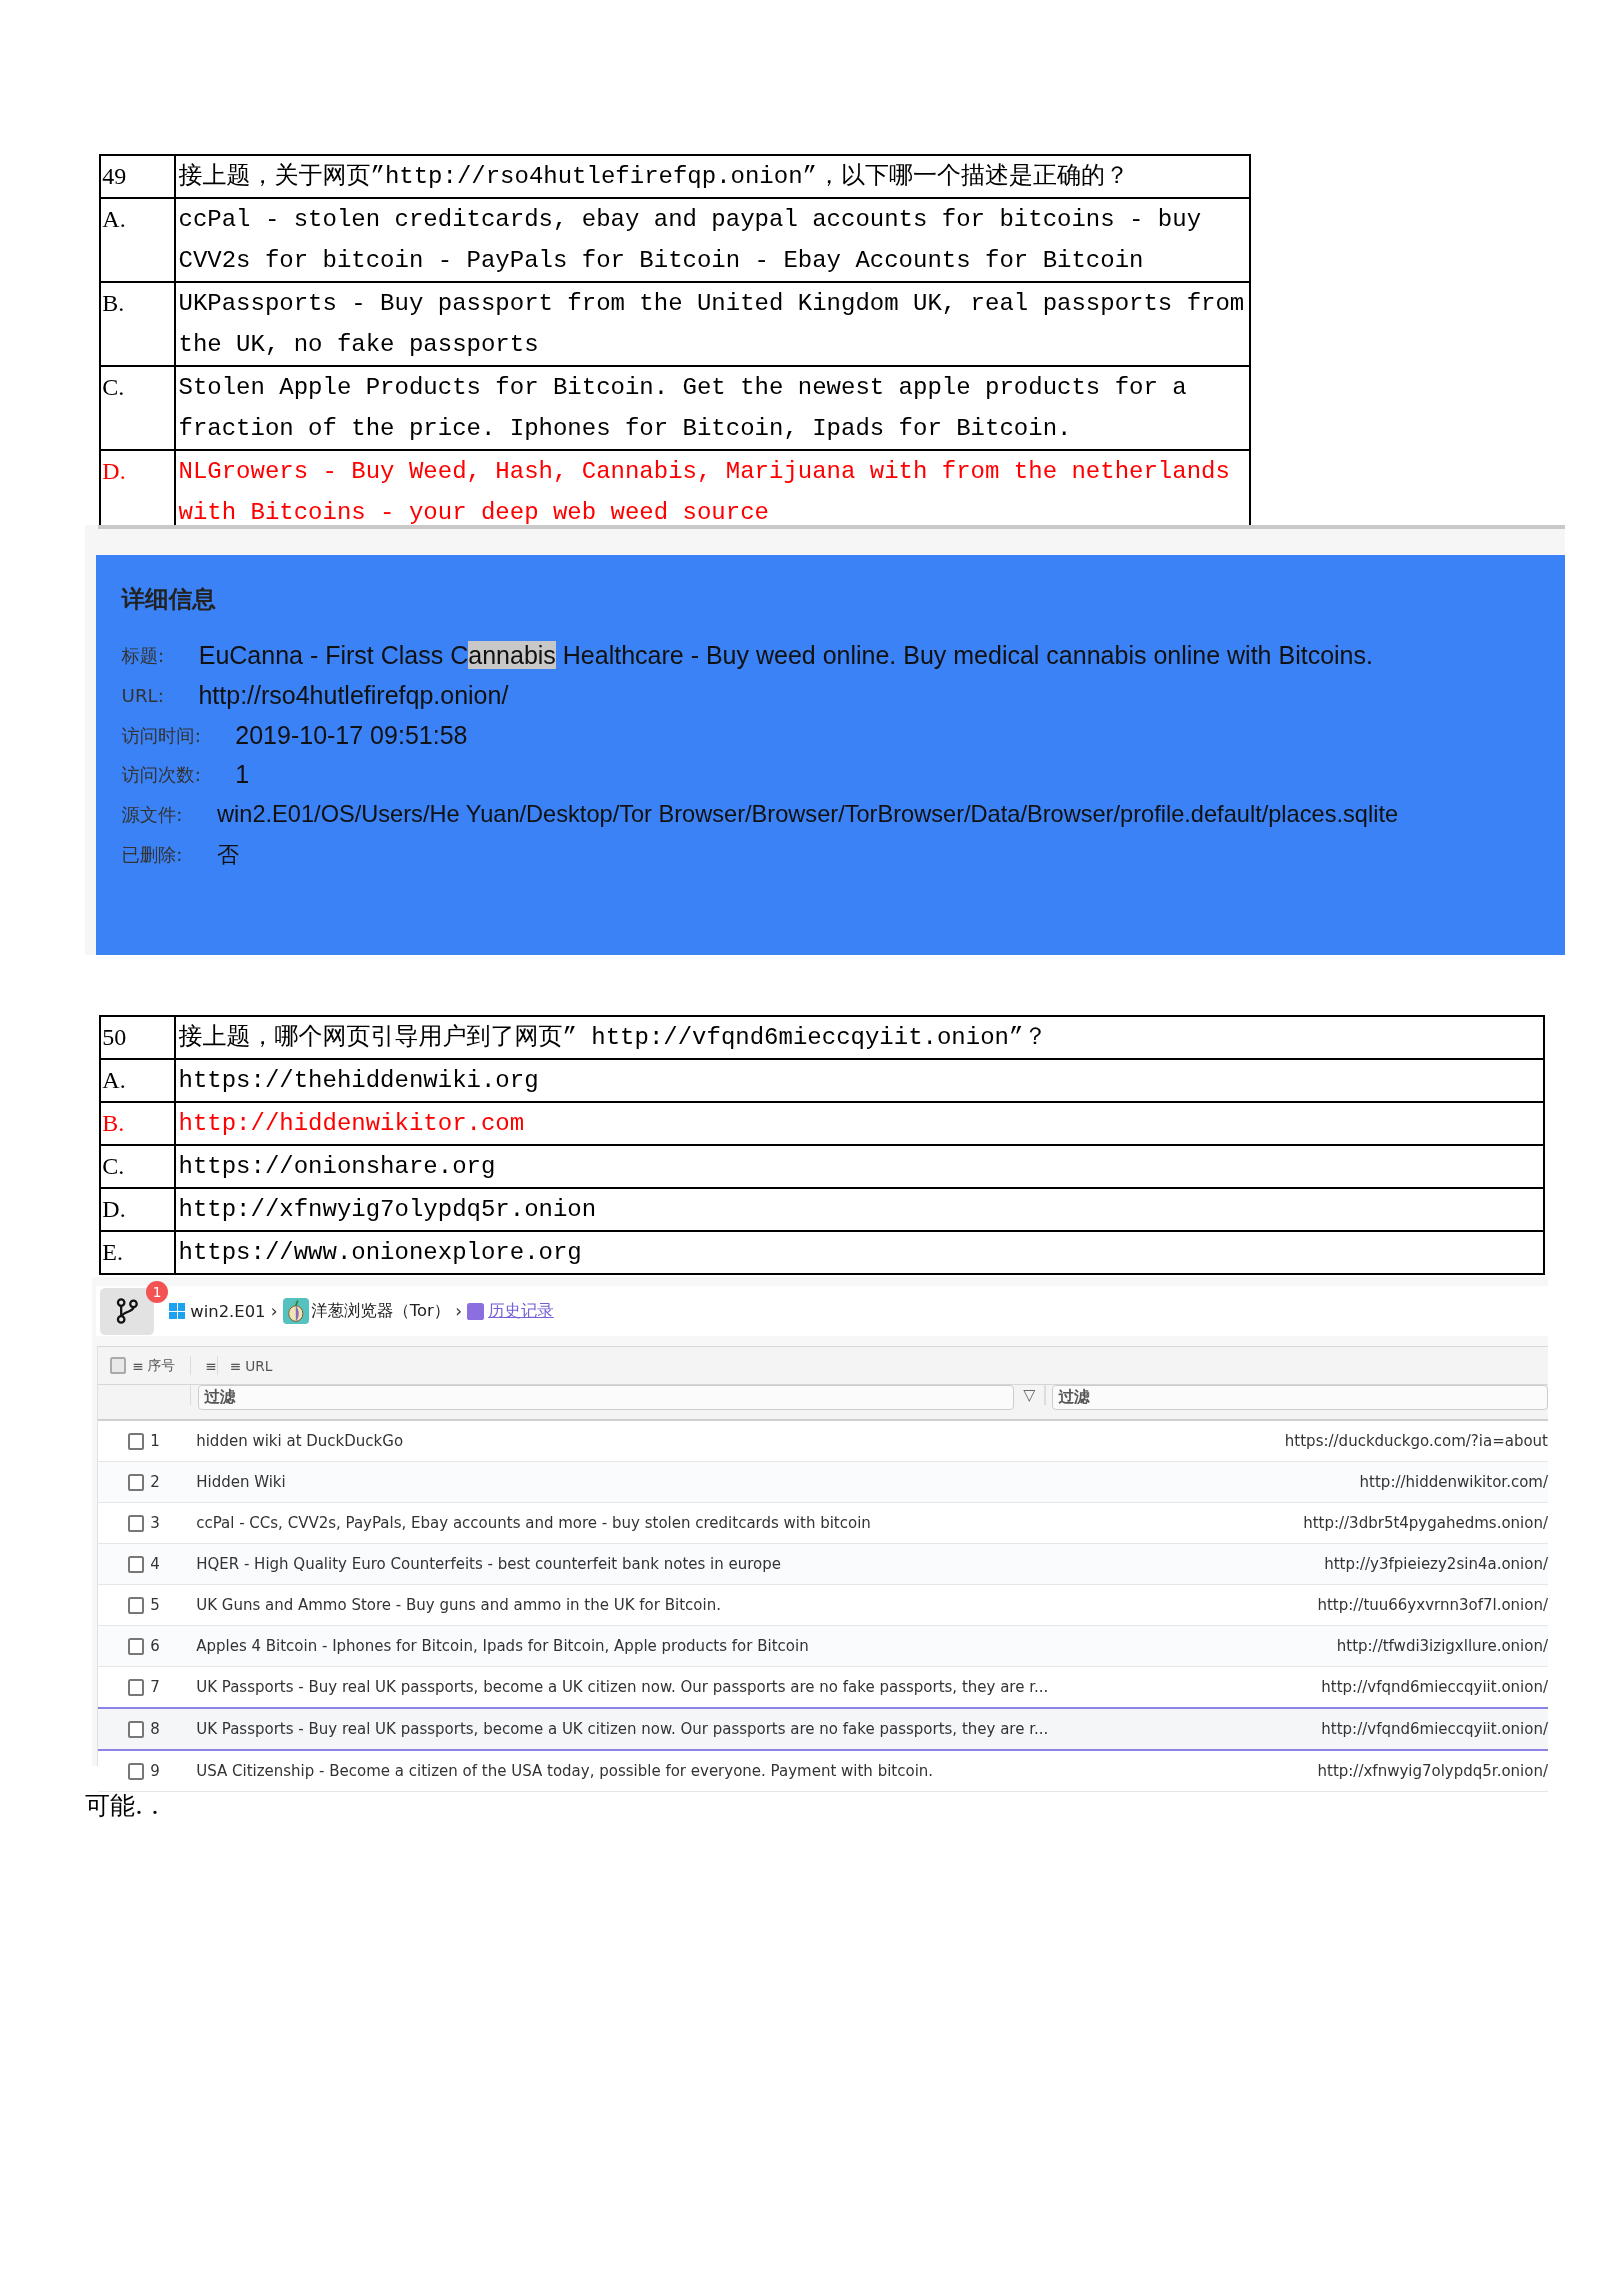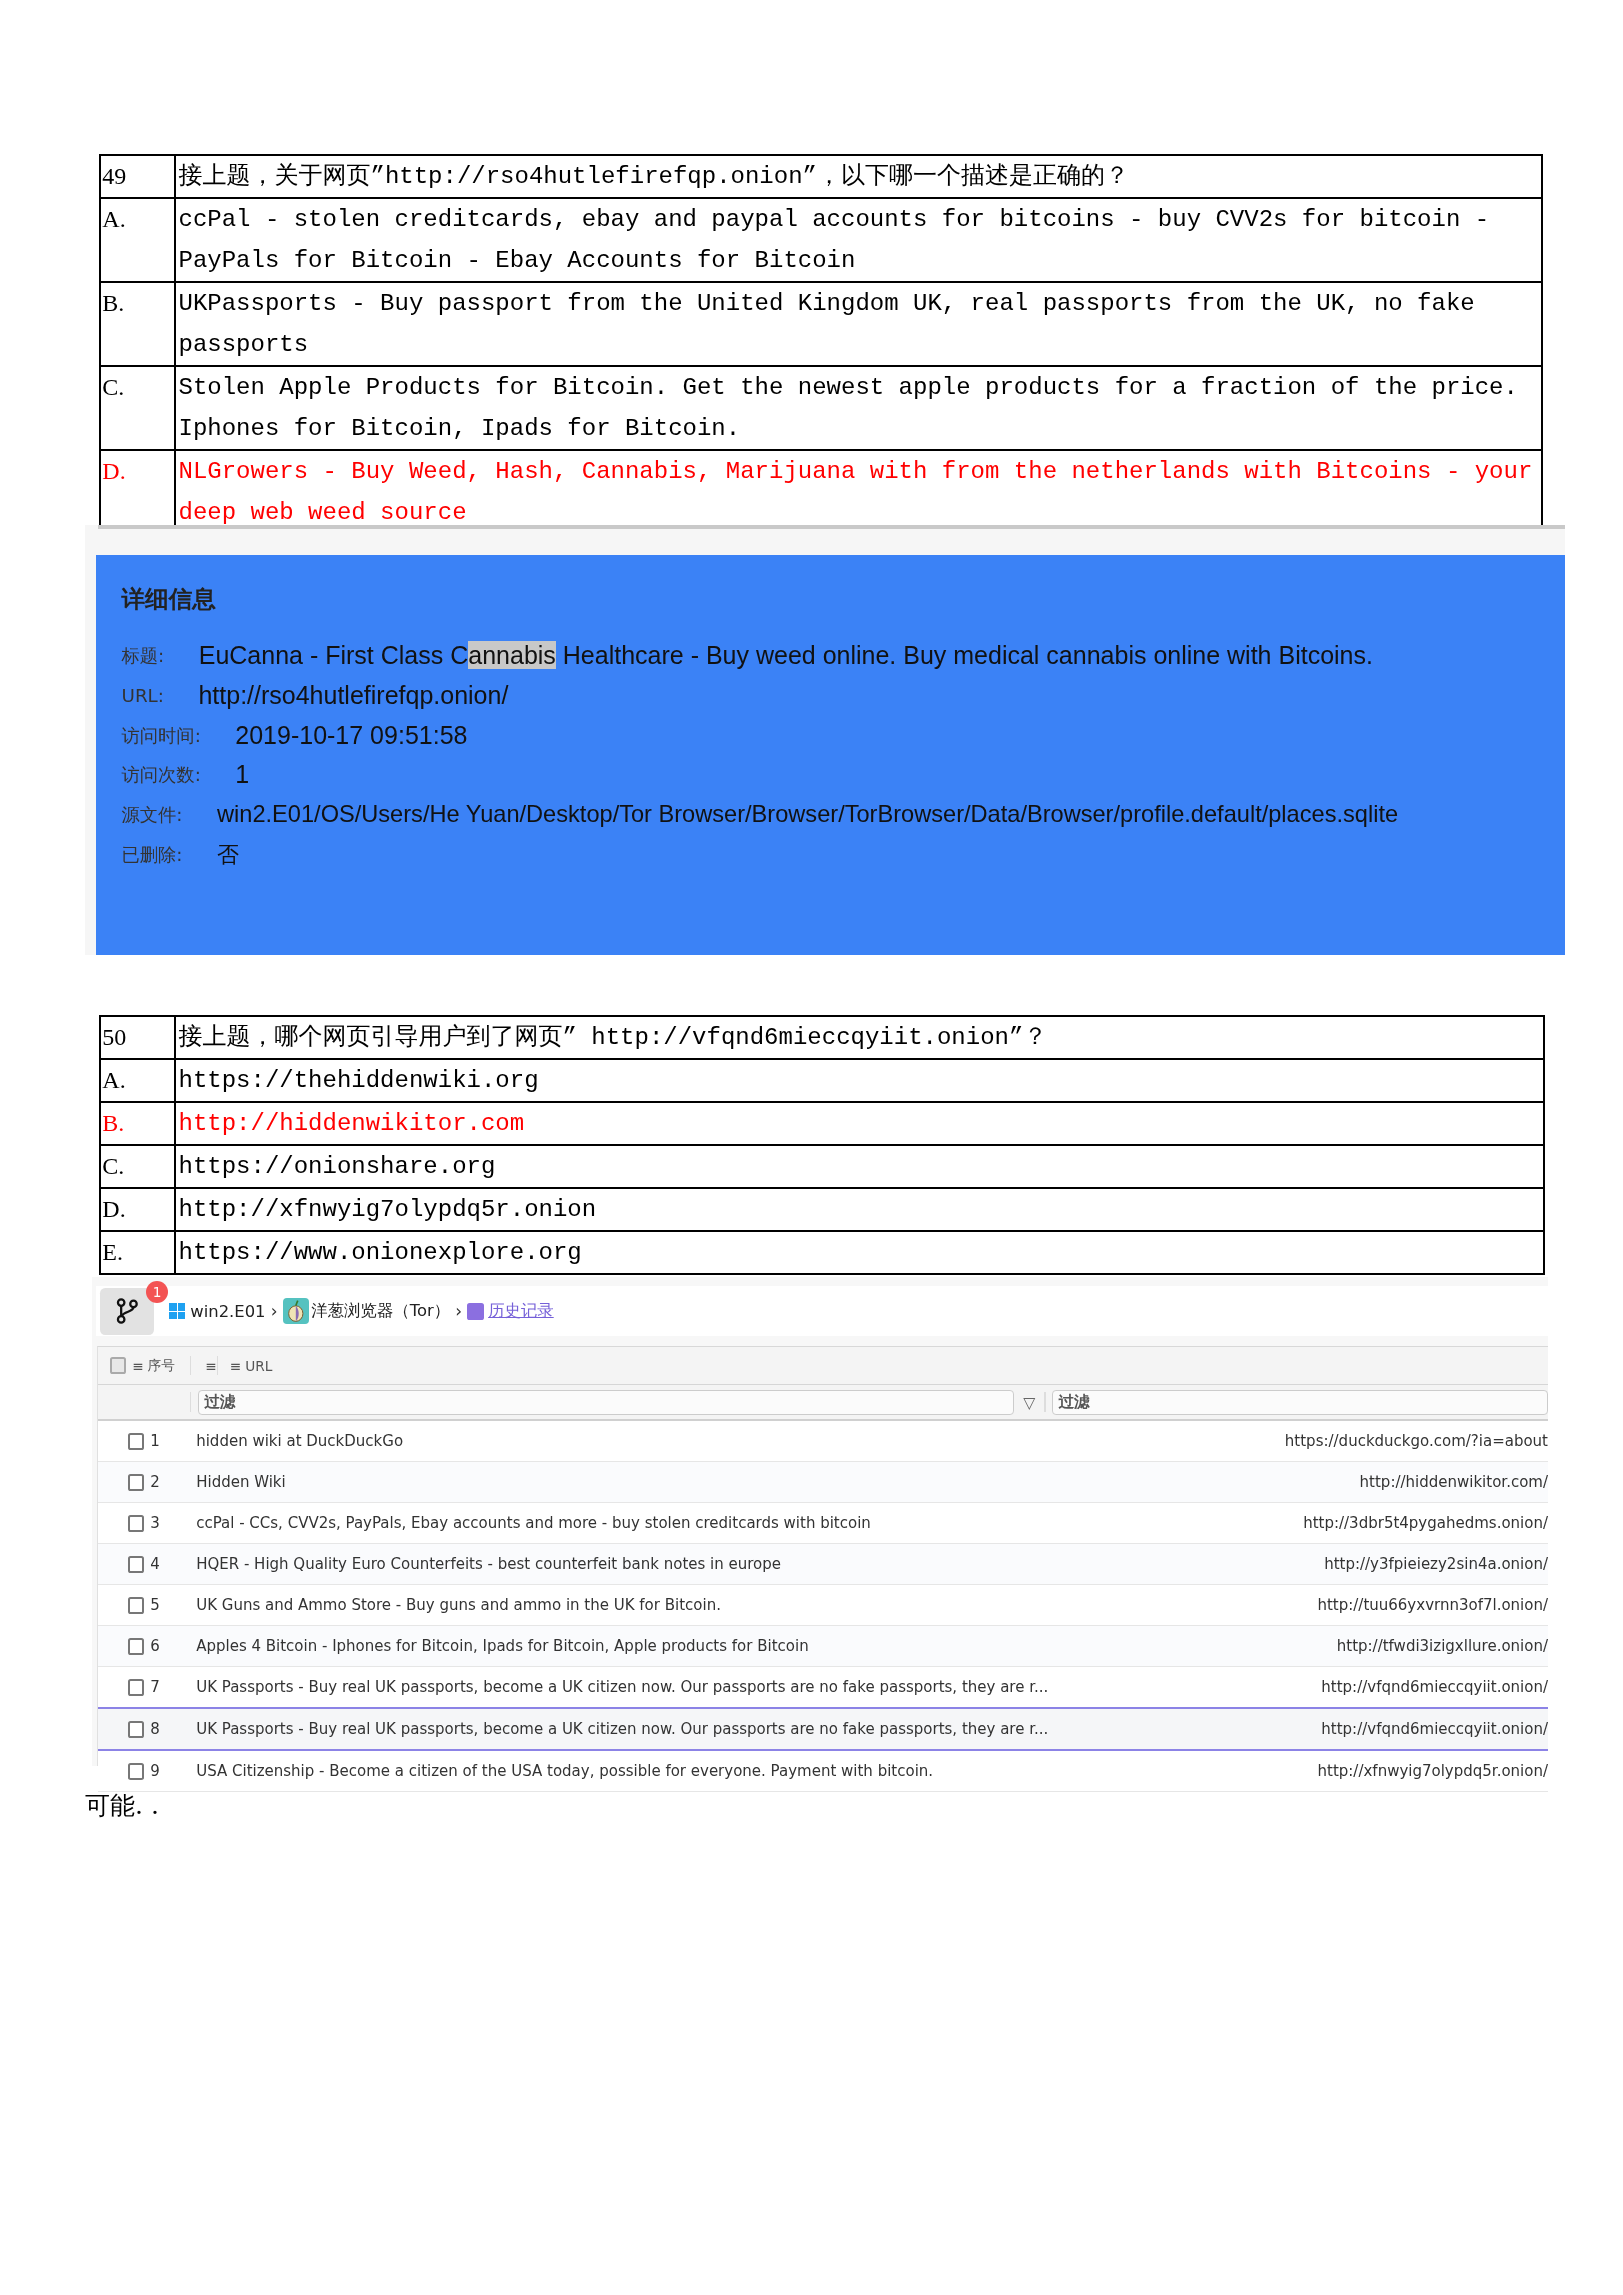--- a/index.html
+++ b/index.html
@@ -1,20 +1,20 @@
 <!DOCTYPE html>
 <html style="font-size:10.5px"><head>
 <meta charset="utf-8">
 <style>
   html, body { margin: 0; padding: 0; background: #ffffff; }
   body { width: 1624px; height: 2295px; position: relative; overflow: hidden;
          font-family: "DejaVu Serif", "Liberation Serif", serif; color: #000; }
 
   
-  .qtable { position: absolute; left: 99px; width: 1444px; border-collapse: collapse;
+  .qtable { position: absolute; left: 99px; width: 1152px; border-collapse: collapse;
             font-family: "Liberation Mono", "DejaVu Sans Mono", monospace; font-size: 24px; }
   .qtable td { border: 2px solid #000; vertical-align: top; padding: 0 2.6px; line-height: 41px; }
   .qtable td.num { width: 69px; padding-left: 1.3px; font-family: "Liberation Serif", "DejaVu Serif", serif; }
   .qtable td.txt { font-family: "Liberation Mono", "DejaVu Sans Mono", monospace; }
   .q-title-cjk { font-family: "DejaVu Serif", serif; }
   .red { color: #ff0000; }
   .hl { background: #ffff00; }
   #q49 { top: 154px; }
   #q50 { top: 1015px; width: 1446px; }
 
@@ -37,21 +37,21 @@
   .crumb { font-size: 16.4px; color: #222; display: flex; align-items: center; }
   .crumb-sep { font-size: 17px; color: #333; margin: 0 5.2px; }
   .win-icon { width: 15.7px; height: 15.7px; display: grid; grid-template-columns: 1fr 1fr; gap: 1.3px; margin: 0 5.2px 0 15.7px; }
   .win-icon span { background: #1ea1f1; }
   .tor-icon { width: 26px; height: 26px; border-radius: 3.9px; background: #55c2c0; display: flex; align-items: center; justify-content: center; margin-right: 2.6px; }
   .hist-icon { width: 17px; height: 17px; border-radius: 2.6px; background: #8b6fe0; margin-right: 3.9px; }
   .hist-link { color: #7560d8; text-decoration: underline; font-size: 16.4px; }
 
   .grid { position: absolute; left: 5.2px; top: 69px; right: 0; bottom: 0; background: #fff; border-left: 1.3px solid #e0e0e0; border-top: 1.3px solid #d8d8d8; font-family: "DejaVu Sans", sans-serif; }
   .ghead { height: 37px; background: #f4f4f4; display: flex; align-items: center; border-bottom: 1.3px solid #d6d6d6; font-size: 13.7px; color: #555; }
-  .gfilter { height: 34px; background: #f4f4f4; display: flex; align-items: center; border-bottom: 2px solid #d0d0d0; }
+  .gfilter { height: 34px; background: #f4f4f4; display: flex; align-items: flex-start; border-bottom: 2px solid #d0d0d0; }
   .chk { width: 15.7px; height: 17px; border: 2px solid #777; border-radius: 2.6px; background: #fff; box-sizing: border-box; }
   .chk.head { background: #e8e8e8; border-color: #aaa; }
   .colsep { width: 1.3px; height: 19.6px; background: #ddd; }
   .filter-box { height: 25px; border: 1.3px solid #ccc; border-radius: 3.9px; background: #fbfbfb; display: flex; align-items: center; padding-left: 5.2px; font-size: 15.7px; color: #555; font-weight: bold; box-sizing: border-box; }
   .grow { height: 40px; display: flex; align-items: center; border-bottom: 1.3px solid #e6e6e6; font-size: 15px; color: #333; }
   .grow.alt { background: #fafbfd; }
   .grow.selected { background: #f5f6f8; border-top: 2px solid #8c83e6; border-bottom: 2px solid #8c83e6; }
   .c-chk { width: 52px; display: flex; justify-content: flex-end; padding-right: 6.5px; box-sizing: border-box; }
   .c-num { width: 46px; }
   .c-title { width: 935px; white-space: nowrap; overflow: hidden; text-overflow: ellipsis; padding-right: 9.2px; box-sizing: border-box; }

